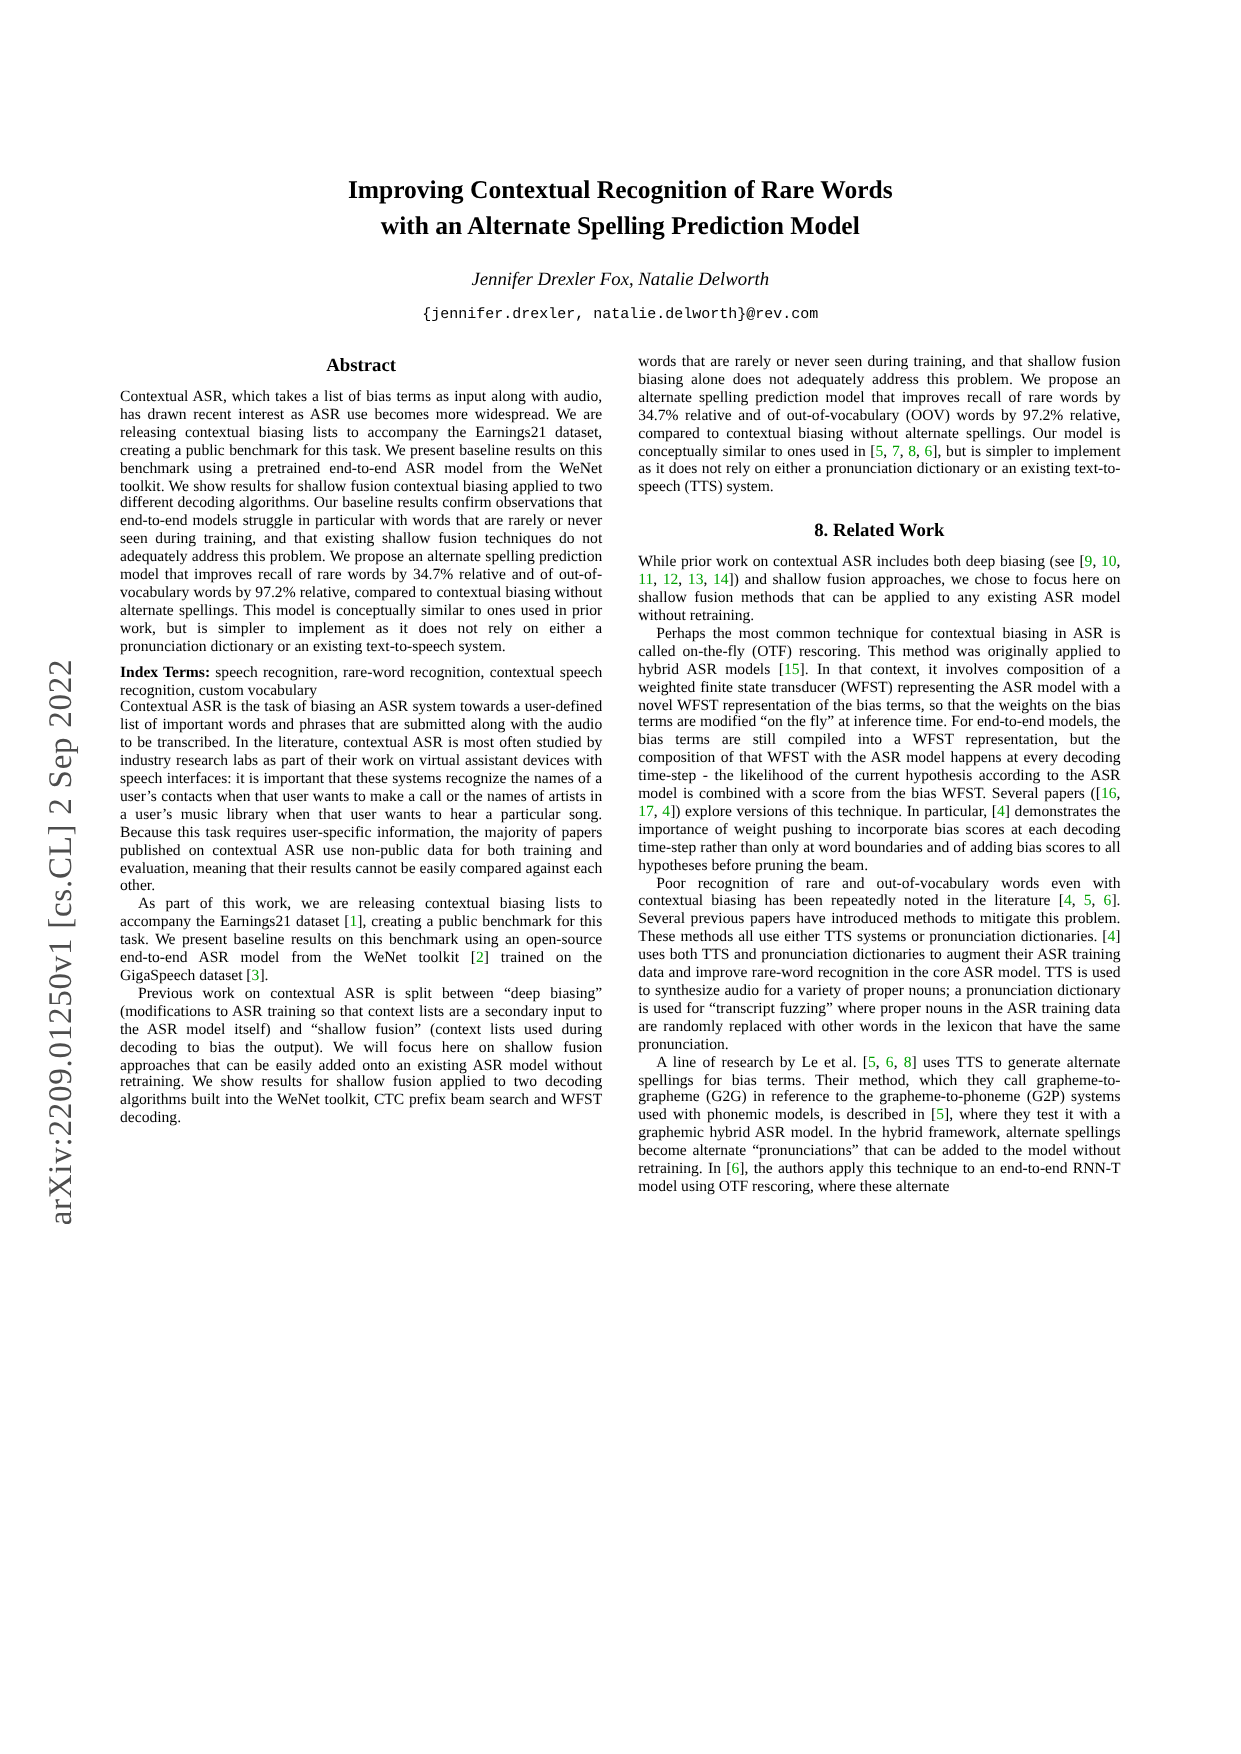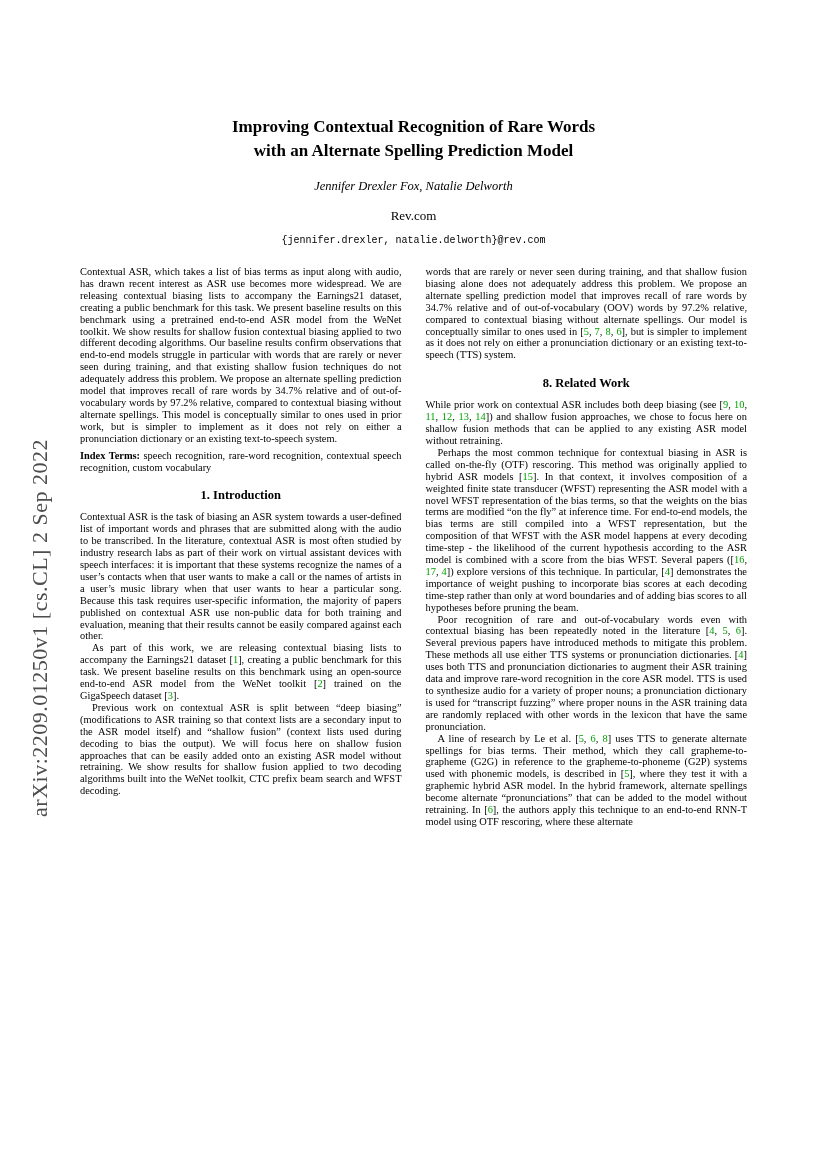--- a/index.html
+++ b/index.html
@@ -69,31 +69,30 @@
 <div class="page">
 
   <div class="arxiv-stamp">arXiv:2209.01250v1  [cs.CL]  2 Sep 2022</div>
 
   <div class="header">
     <div class="title">
       <div>Improving Contextual Recognition of Rare Words</div>
       <div>with an Alternate Spelling Prediction Model</div>
     </div>
     <div class="authors">Jennifer Drexler Fox, Natalie Delworth</div>
-    <div class="affiliation">Rev.com</div>
     <div class="email">{jennifer.drexler, natalie.delworth}@rev.com</div>
   </div>
 
   <div class="columns">
 
     <div class="col">
+      <h2 class="sec-heading first">Abstract</h2>
       <p class="body-text">Contextual ASR, which takes a list of bias terms as input along with audio, has drawn recent interest as ASR use becomes more widespread. We are releasing contextual biasing lists to accompany the Earnings21 dataset, creating a public benchmark for this task. We present baseline results on this benchmark using a pretrained end-to-end ASR model from the WeNet toolkit. We show results for shallow fusion contextual biasing applied to two different decoding algorithms. Our baseline results confirm observations that end-to-end models struggle in particular with words that are rarely or never seen during training, and that existing shallow fusion techniques do not adequately address this problem. We propose an alternate spelling prediction model that improves recall of rare words by 34.7% relative and of out-of-vocabulary words by 97.2% relative, compared to contextual biasing without alternate spellings. This model is conceptually similar to ones used in prior work, but is simpler to implement as it does not rely on either a pronunciation dictionary or an existing text-to-speech system.</p>
       <p class="body-text index-terms"><span class="it-label">Index Terms:</span><span> speech recognition, rare-word recognition, contextual speech recognition, custom vocabulary</span></p>
 
-      <h2 class="sec-heading">1. Introduction</h2>
       <p class="body-text">Contextual ASR is the task of biasing an ASR system towards a user-defined list of important words and phrases that are submitted along with the audio to be transcribed. In the literature, contextual ASR is most often studied by industry research labs as part of their work on virtual assistant devices with speech interfaces: it is important that these systems recognize the names of a user’s contacts when that user wants to make a call or the names of artists in a user’s music library when that user wants to hear a particular song. Because this task requires user-specific information, the majority of papers published on contextual ASR use non-public data for both training and evaluation, meaning that their results cannot be easily compared against each other.</p>
       <p class="body-text indent">As part of this work, we are releasing contextual biasing lists to accompany the Earnings21 dataset [<span class="cite">1</span>], creating a public benchmark for this task. We present baseline results on this benchmark using an open-source end-to-end ASR model from the WeNet toolkit [<span class="cite">2</span>] trained on the GigaSpeech dataset [<span class="cite">3</span>].</p>
       <p class="body-text indent">Previous work on contextual ASR is split between “deep biasing” (modifications to ASR training so that context lists are a secondary input to the ASR model itself) and “shallow fusion” (context lists used during decoding to bias the output). We will focus here on shallow fusion approaches that can be easily added onto an existing ASR model without retraining. We show results for shallow fusion applied to two decoding algorithms built into the WeNet toolkit, CTC prefix beam search and WFST decoding.</p>
     </div>
 
     <div class="col">
       <p class="body-text">words that are rarely or never seen during training, and that shallow fusion biasing alone does not adequately address this problem. We propose an alternate spelling prediction model that improves recall of rare words by 34.7% relative and of out-of-vocabulary (OOV) words by 97.2% relative, compared to contextual biasing without alternate spellings. Our model is conceptually similar to ones used in [<span class="cite">5</span>, <span class="cite">7</span>, <span class="cite">8</span>, <span class="cite">6</span>], but is simpler to implement as it does not rely on either a pronunciation dictionary or an existing text-to-speech (TTS) system.</p>
 
       <h2 class="sec-heading">8. Related Work</h2>
       <p class="body-text">While prior work on contextual ASR includes both deep biasing (see [<span class="cite">9</span>, <span class="cite">10</span>, <span class="cite">11</span>, <span class="cite">12</span>, <span class="cite">13</span>, <span class="cite">14</span>]) and shallow fusion approaches, we chose to focus here on shallow fusion methods that can be applied to any existing ASR model without retraining.</p>

